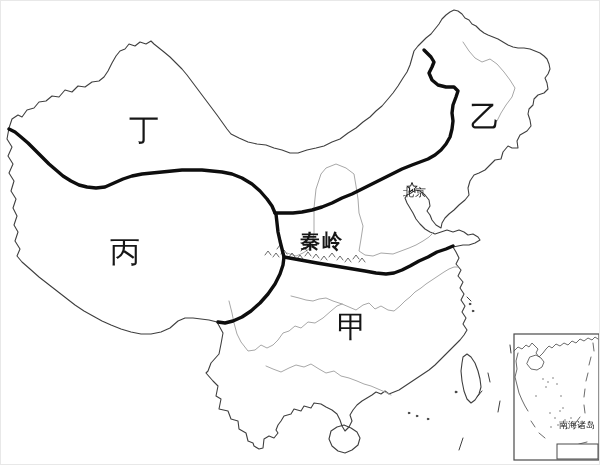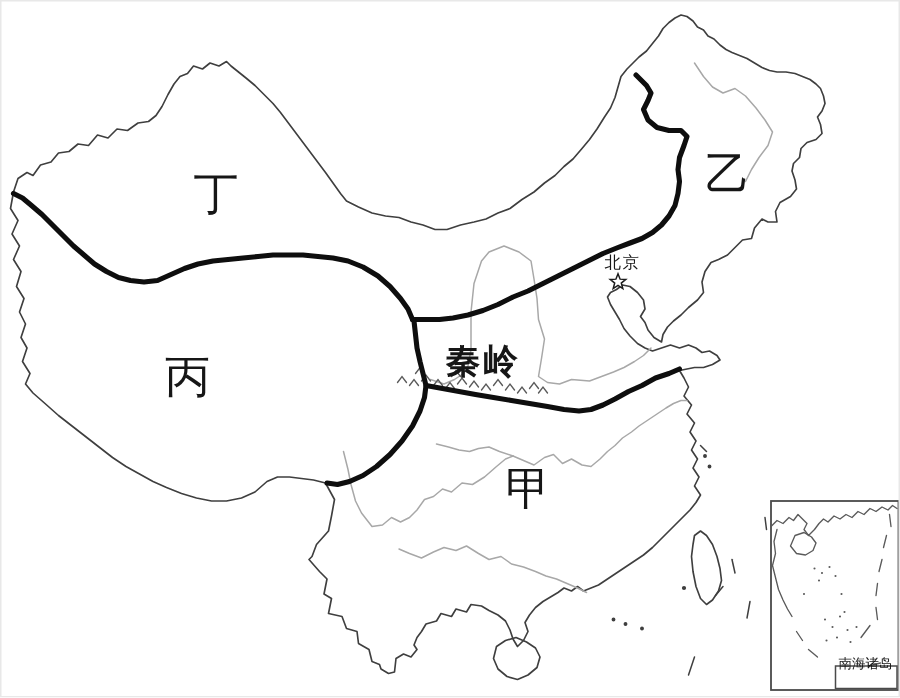--- a/index.html
+++ b/index.html
@@ -15,22 +15,22 @@
   .stage svg{position:absolute;left:0;top:0;}
   .lbl{
     position:absolute;
     transform:translate(-50%,-50%);
     color:#161616;
     white-space:nowrap;
     line-height:1;
     user-select:none;
   }
   .region{font-size:30px;font-weight:400;letter-spacing:0;}
-  .feature{font-size:23px;font-weight:700;letter-spacing:2px;}
-  .capital{font-size:11px;font-weight:400;letter-spacing:1px;}
+  .feature{font-size:20px;font-weight:700;letter-spacing:2px;}
+  .capital{font-size:11px;font-weight:400;letter-spacing:1px;margin-top:16px;}
   .inset-cap{font-size:9px;font-weight:400;letter-spacing:0px;}
 </style>
 </head>
 <body>
 
 <div class="stage">
 
   <svg width="600" height="465" viewBox="0 0 600 465">
 
     <g fill="none" stroke="#3f3f3f" stroke-width="1.1" stroke-linejoin="round" stroke-linecap="round">
@@ -141,14 +141,14 @@
 
   <div class="lbl region" style="left:351px;top:326px;">甲</div>
   <div class="lbl region" style="left:484px;top:116px;">乙</div>
   <div class="lbl region" style="left:124px;top:251px;">丙</div>
   <div class="lbl region" style="left:143px;top:129px;">丁</div>
 
   <div class="lbl feature" style="left:321px;top:240px;">秦岭</div>
 
   <div class="lbl capital" style="left:414px;top:175px;">北京</div>
 
-  <div class="lbl inset-cap" style="left:576px;top:442px;">南海诸岛</div>
+  <div class="lbl inset-cap" style="left:576px;top:424px;">南海诸岛</div>
 </div>
 
 </body></html>

